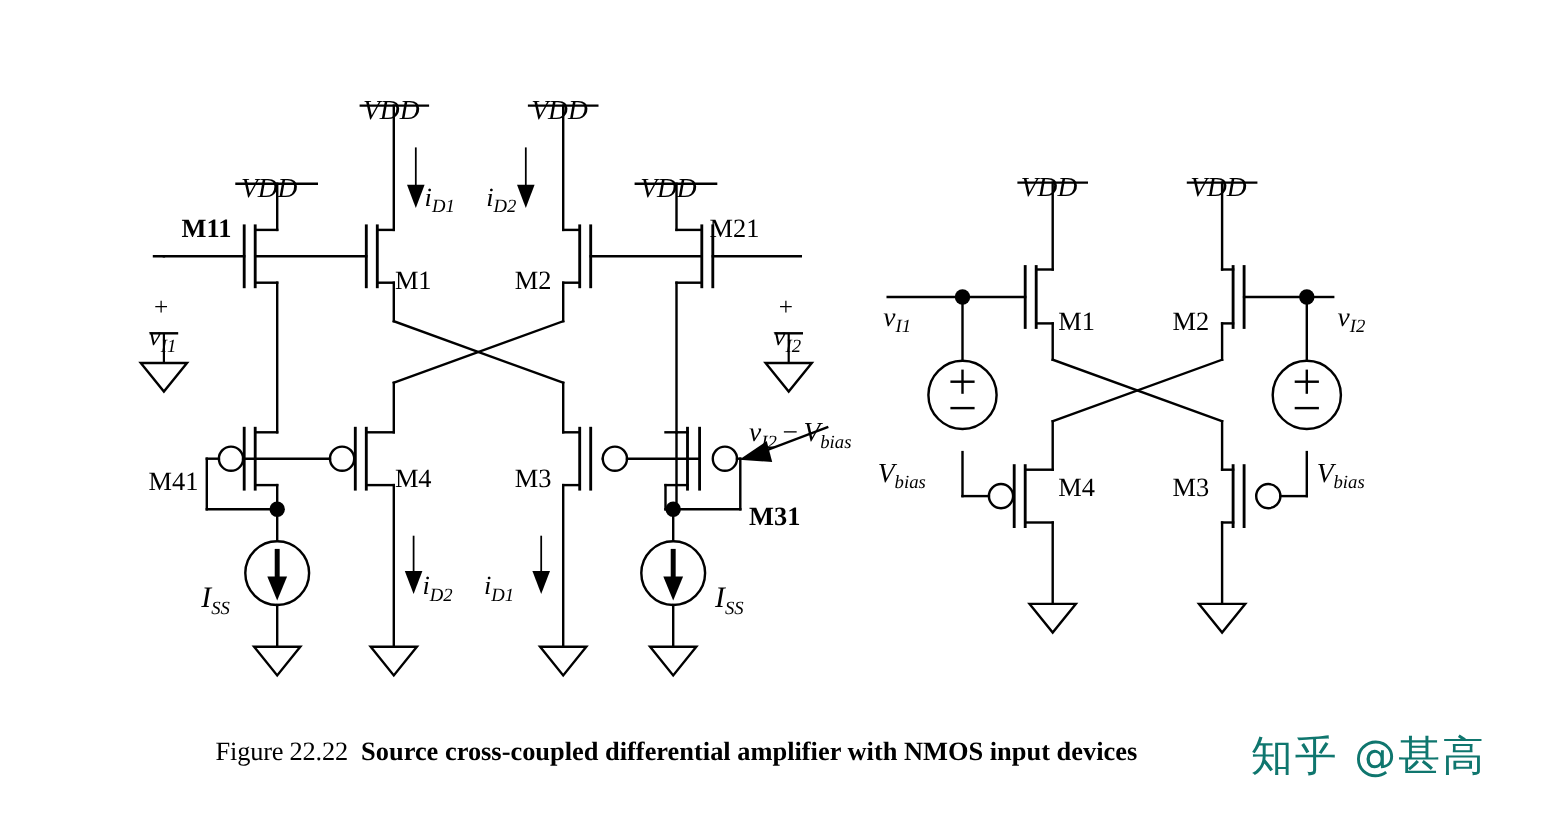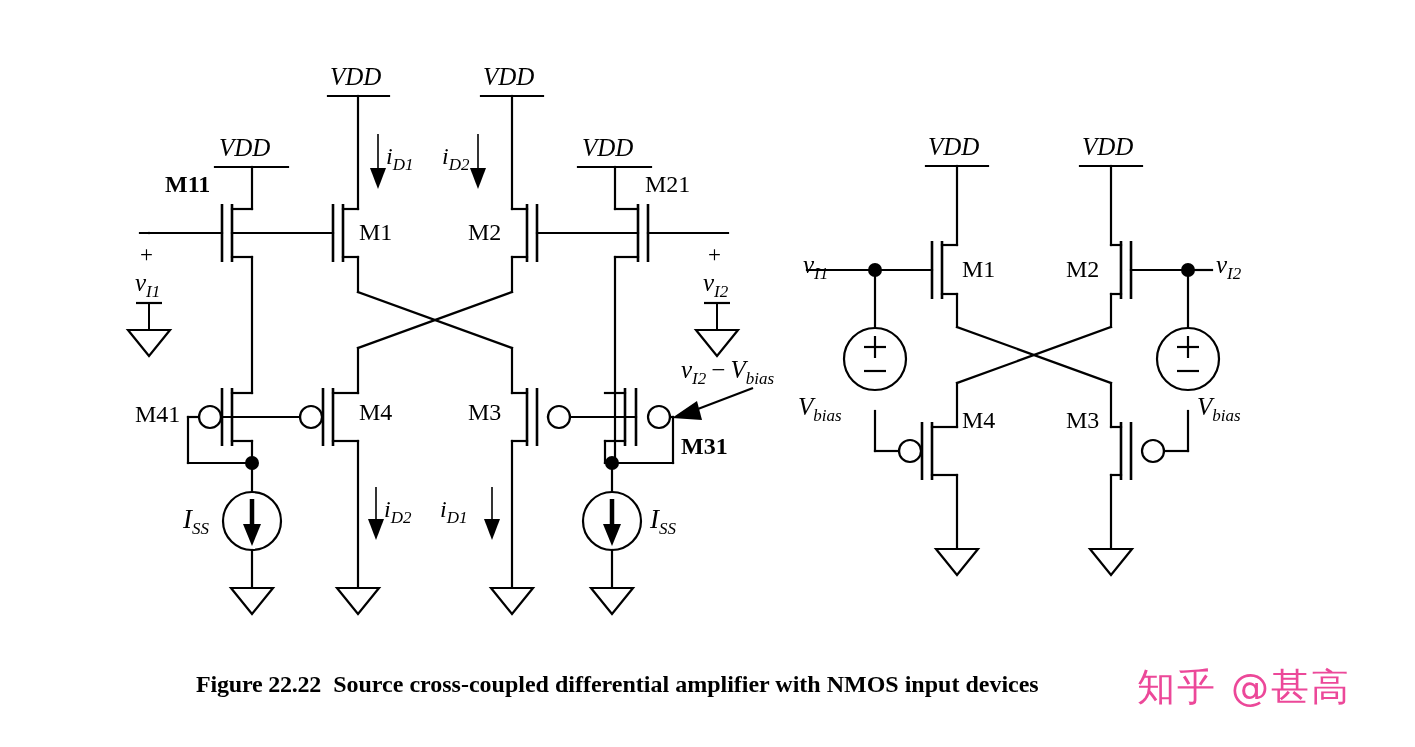--- a/index.html
+++ b/index.html
@@ -86,20 +86,21 @@
   .pm-sign {
     stroke: #000;
     stroke-width: 2.2;
     fill: none;
   }
   .lbl {
     position: absolute;
     white-space: nowrap;
     line-height: 1;
     font-family: "Liberation Serif", "DejaVu Serif", serif;
+    margin-top: 24px;
   }
   .lbl-mos {
     font-size: 24px;
     color: #000;
   }
   .lbl-vdd {
     font-size: 25px;
     font-style: italic;
     color: #000;
   }
@@ -129,32 +130,32 @@
     font-size: 23px;
   }
   .caption {
     position: absolute;
     left: 196px;
     top: 671px;
     font-size: 24px;
     white-space: nowrap;
   }
   .caption .capnum {
-    font-weight: bold;
+    font-weight: normal;
     letter-spacing: -0.2px;
   }
   .caption .captext {
     font-weight: bold;
   }
   .watermark {
     position: absolute;
     left: 1137px;
     top: 662px;
     font-size: 38px;
-    color: #ec4899;
+    color: #0f766e;
     font-family: "DejaVu Sans", sans-serif;
     letter-spacing: 2px;
     white-space: nowrap;
     user-select: none;
   }
   .simplified-lbl {
     position: absolute;
     left: 917px;
     top: 578px;
     font-size: 25px;

